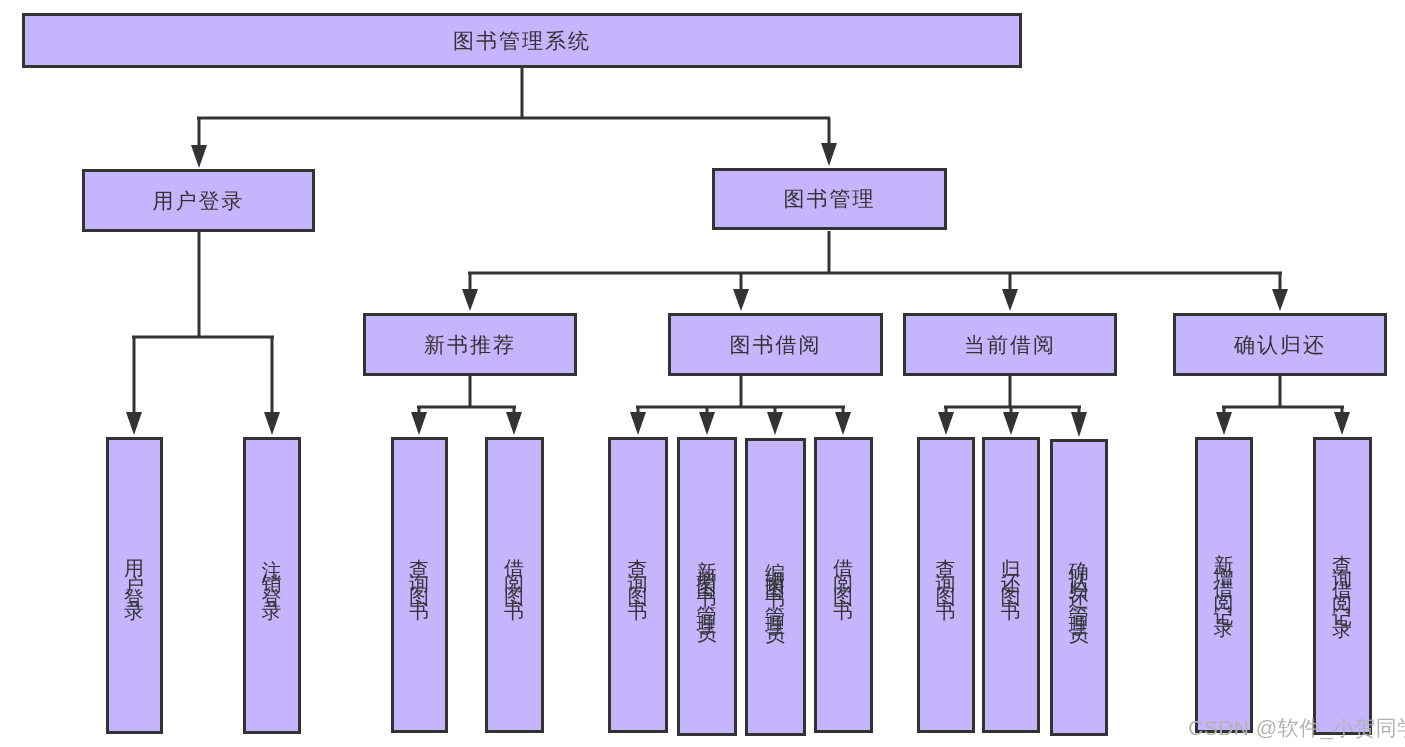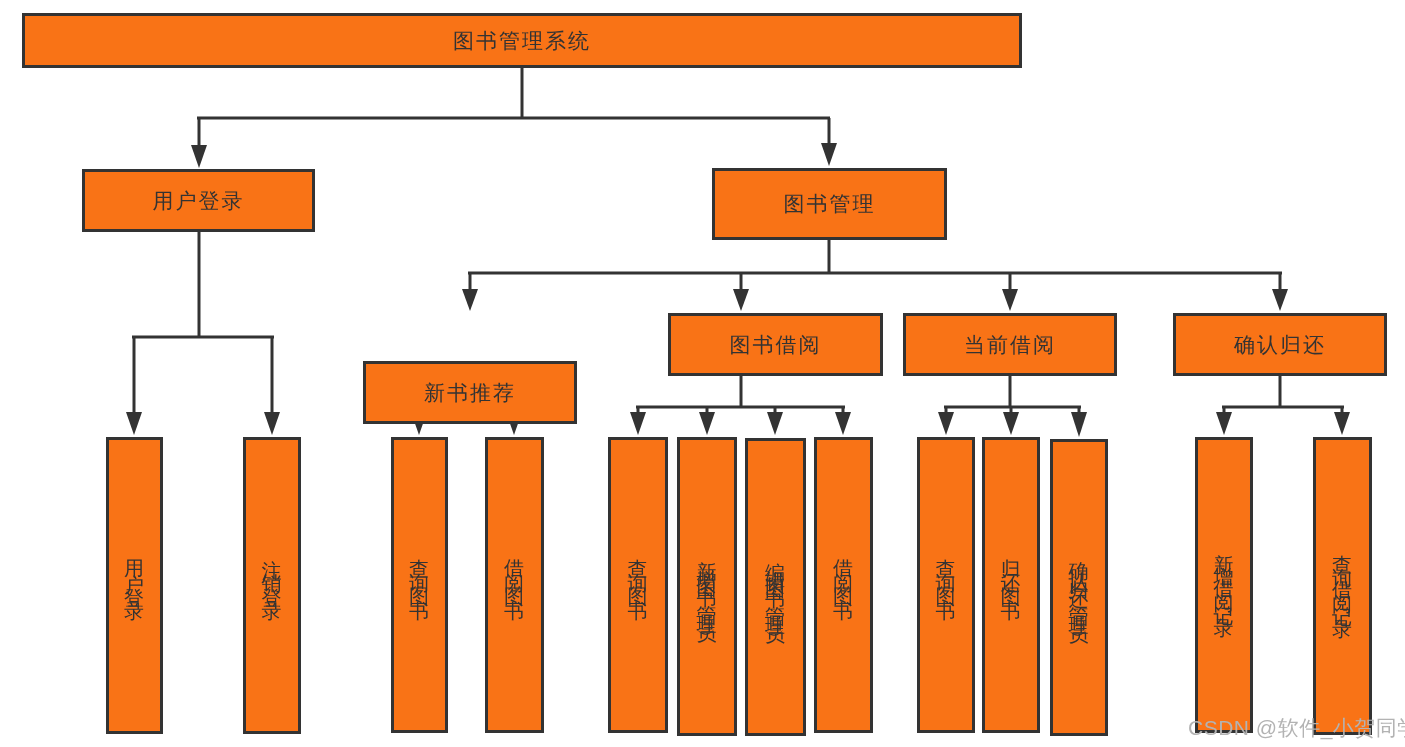--- a/index.html
+++ b/index.html
@@ -6,21 +6,21 @@
   body{
     width:1405px;height:747px;position:relative;overflow:hidden;
     font-family:"Liberation Sans","DejaVu Sans",sans-serif;
     color:#333333;
   }
   .stage{position:absolute;left:0;top:0;width:1405px;height:747px;}
   svg.wires{position:absolute;left:0;top:0;pointer-events:none;}
   svg.wires line{stroke:#333333;stroke-width:3;}
   svg.wires polygon{fill:#333333;stroke:none;}
   .box{
-    position:absolute;box-sizing:border-box;background:#f97316;
+    position:absolute;box-sizing:border-box;background:#c4b5fd;
     border:3px solid #333333;display:flex;align-items:center;justify-content:center;
     text-align:center;
     font-family:Liberation Serif, serif;
   }
   .h-label{font-size:21px;letter-spacing:2px;white-space:nowrap;}
   .v-label{
     writing-mode:vertical-rl;font-size:20px;line-height:1;white-space:nowrap;
   }
   .sp4{letter-spacing:14px;padding-bottom:28px;}
   .sp6{letter-spacing:13px;padding-bottom:16px;}
@@ -111,25 +111,25 @@
     </g>
   </svg>
 
   <div class="box" style="left:22px;top:13px;width:1000px;height:55px;">
     <span class="h-label">图书管理系统</span>
   </div>
 
   <div class="box" style="left:82px;top:169px;width:233px;height:63px;">
     <span class="h-label">用户登录</span>
   </div>
-  <div class="box" style="left:712px;top:168px;width:235px;height:72px;">
+  <div class="box" style="left:712px;top:168px;width:235px;height:62px;">
     <span class="h-label">图书管理</span>
   </div>
 
-  <div class="box" style="left:363px;top:313px;width:214px;height:63px;margin-top:48px;">
+  <div class="box" style="left:363px;top:313px;width:214px;height:63px;">
     <span class="h-label">新书推荐</span>
   </div>
   <div class="box" style="left:633px;top:313px;width:215px;height:63px;margin-left:35px;">
     <span class="h-label">图书借阅</span>
   </div>
   <div class="box" style="left:903px;top:313px;width:214px;height:63px;">
     <span class="h-label">当前借阅</span>
   </div>
   <div class="box" style="left:1173px;top:313px;width:214px;height:63px;">
     <span class="h-label">确认归还</span>

